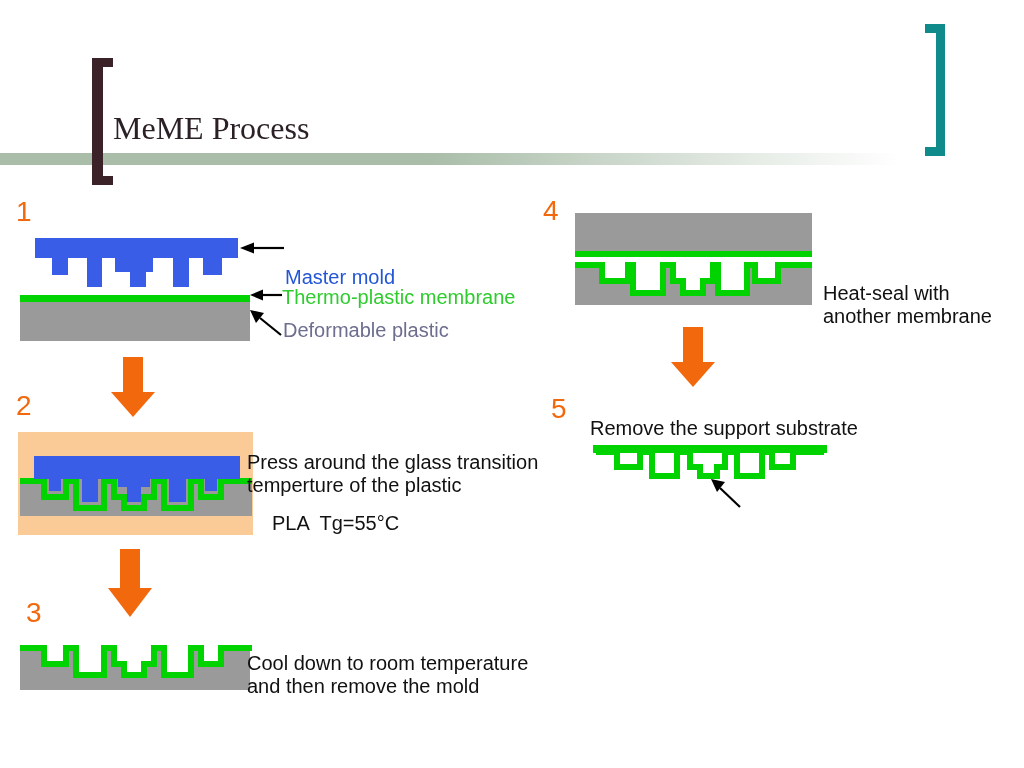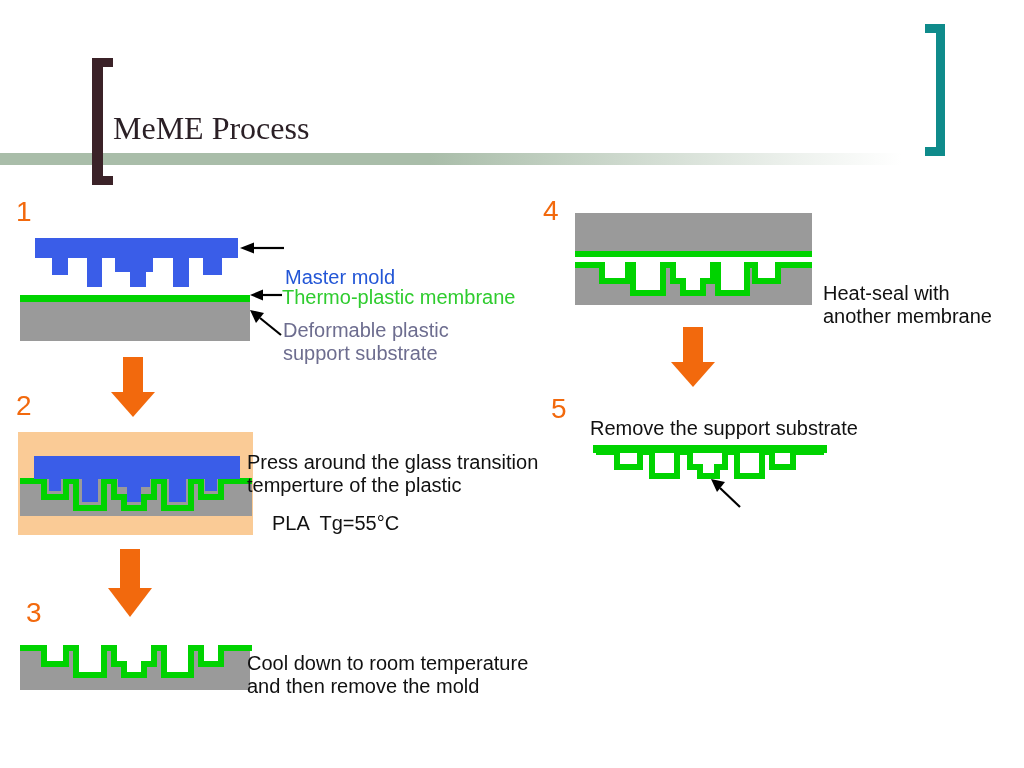--- a/index.html
+++ b/index.html
@@ -82,21 +82,21 @@
   <svg class="abs" style="left:250px;top:287px;" width="34" height="16" viewBox="0 0 34 16">
     <line class="ann" x1="32" y1="8" x2="11" y2="8"></line>
     <path class="ann-head" d="M0 8 L13 2.5 L13 13.5 Z"></path>
   </svg>
   <div class="abs lbl green" style="left:282px;top:286px;">Thermo-plastic membrane</div>
 
   <svg class="abs" style="left:248px;top:306px;" width="38" height="34" viewBox="0 0 38 34">
     <line class="ann" x1="33" y1="29" x2="12" y2="12"></line>
     <path class="ann-head" d="M2 4 L16 7 L8 17 Z"></path>
   </svg>
-  <div class="abs lbl slate" style="left:283px;top:319px;"><span>Deformable plastic</span><br><span>support substrate</span></div>
+  <div class="abs lbl slate" style="left:283px;top:319px;"><span>Deformable plastic</span><br></div>
 
   <svg class="abs" style="left:109px;top:357px;" width="48" height="62" viewBox="0 0 48 62">
     <rect class="c-orange" x="14" y="0" width="20" height="36"></rect>
     <path class="c-orange" d="M2 35 H46 L24 60 Z"></path>
   </svg>
 
   <div class="abs num" style="left:16px;top:392px;">2</div>
 
   <svg class="abs" style="left:18px;top:432px;" width="250" height="103" viewBox="0 0 250 103">
     <rect class="c-peach" x="0" y="0" width="235" height="103"></rect>

